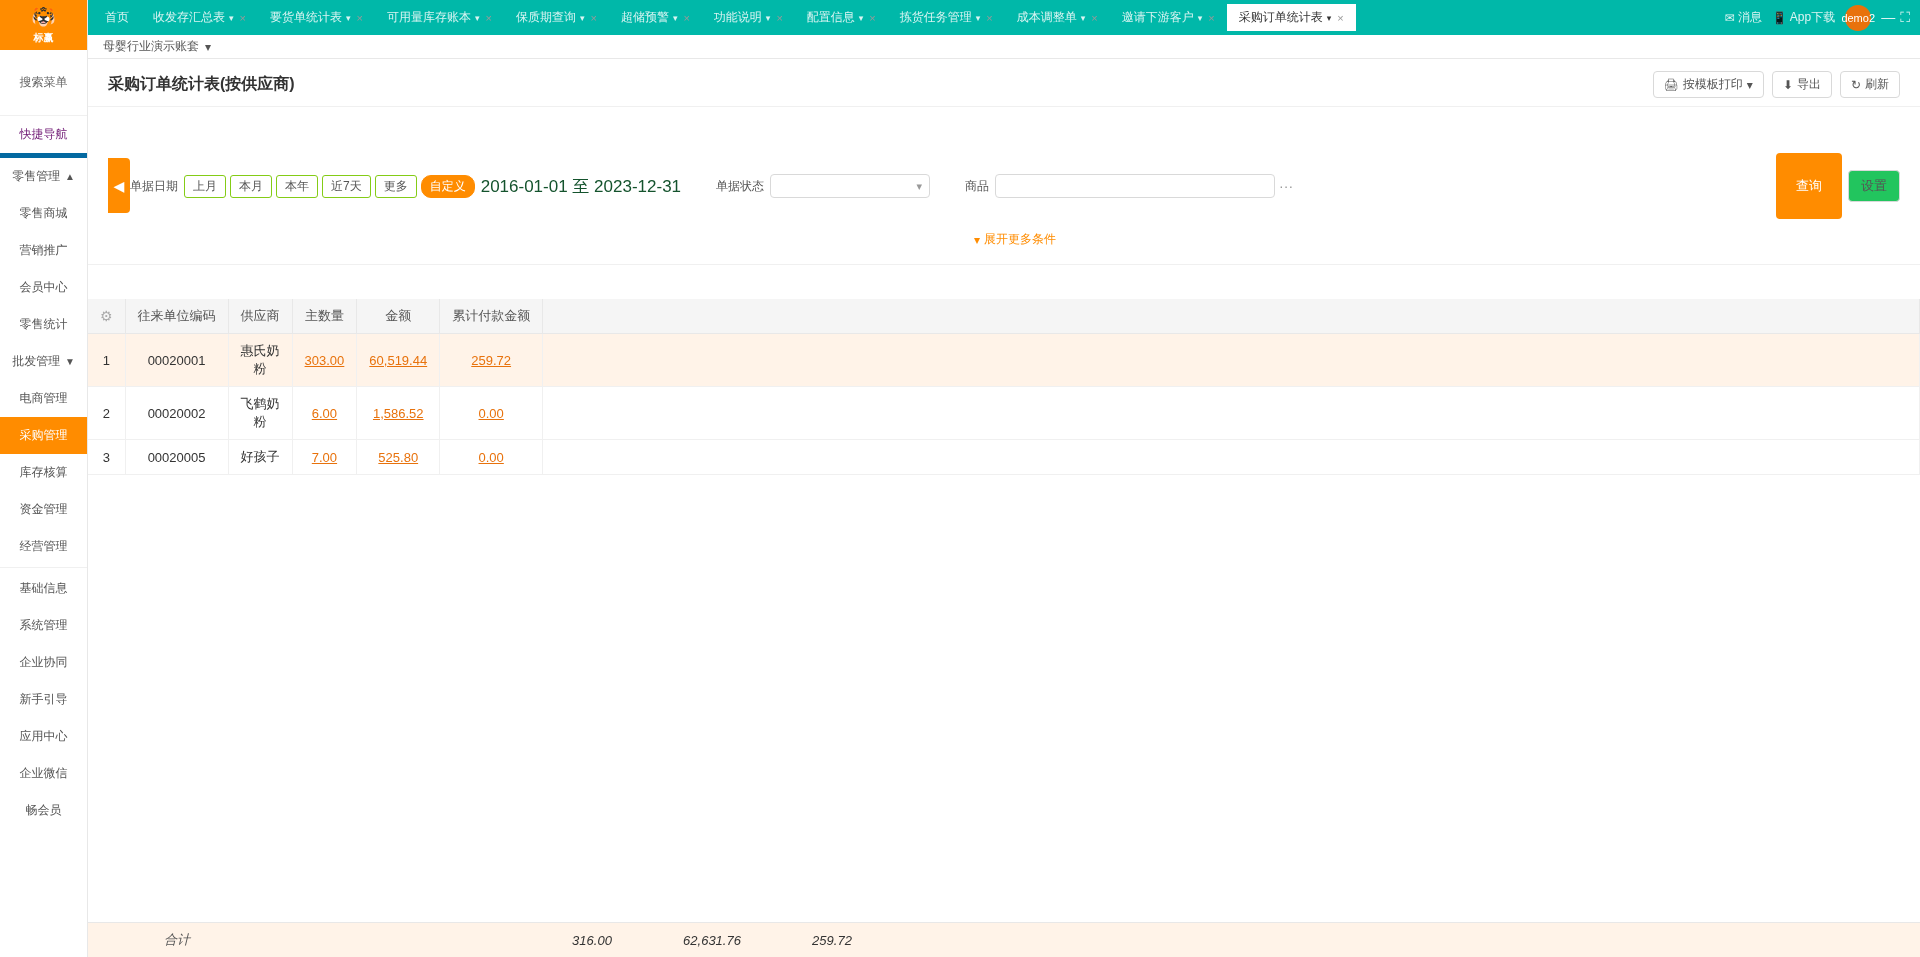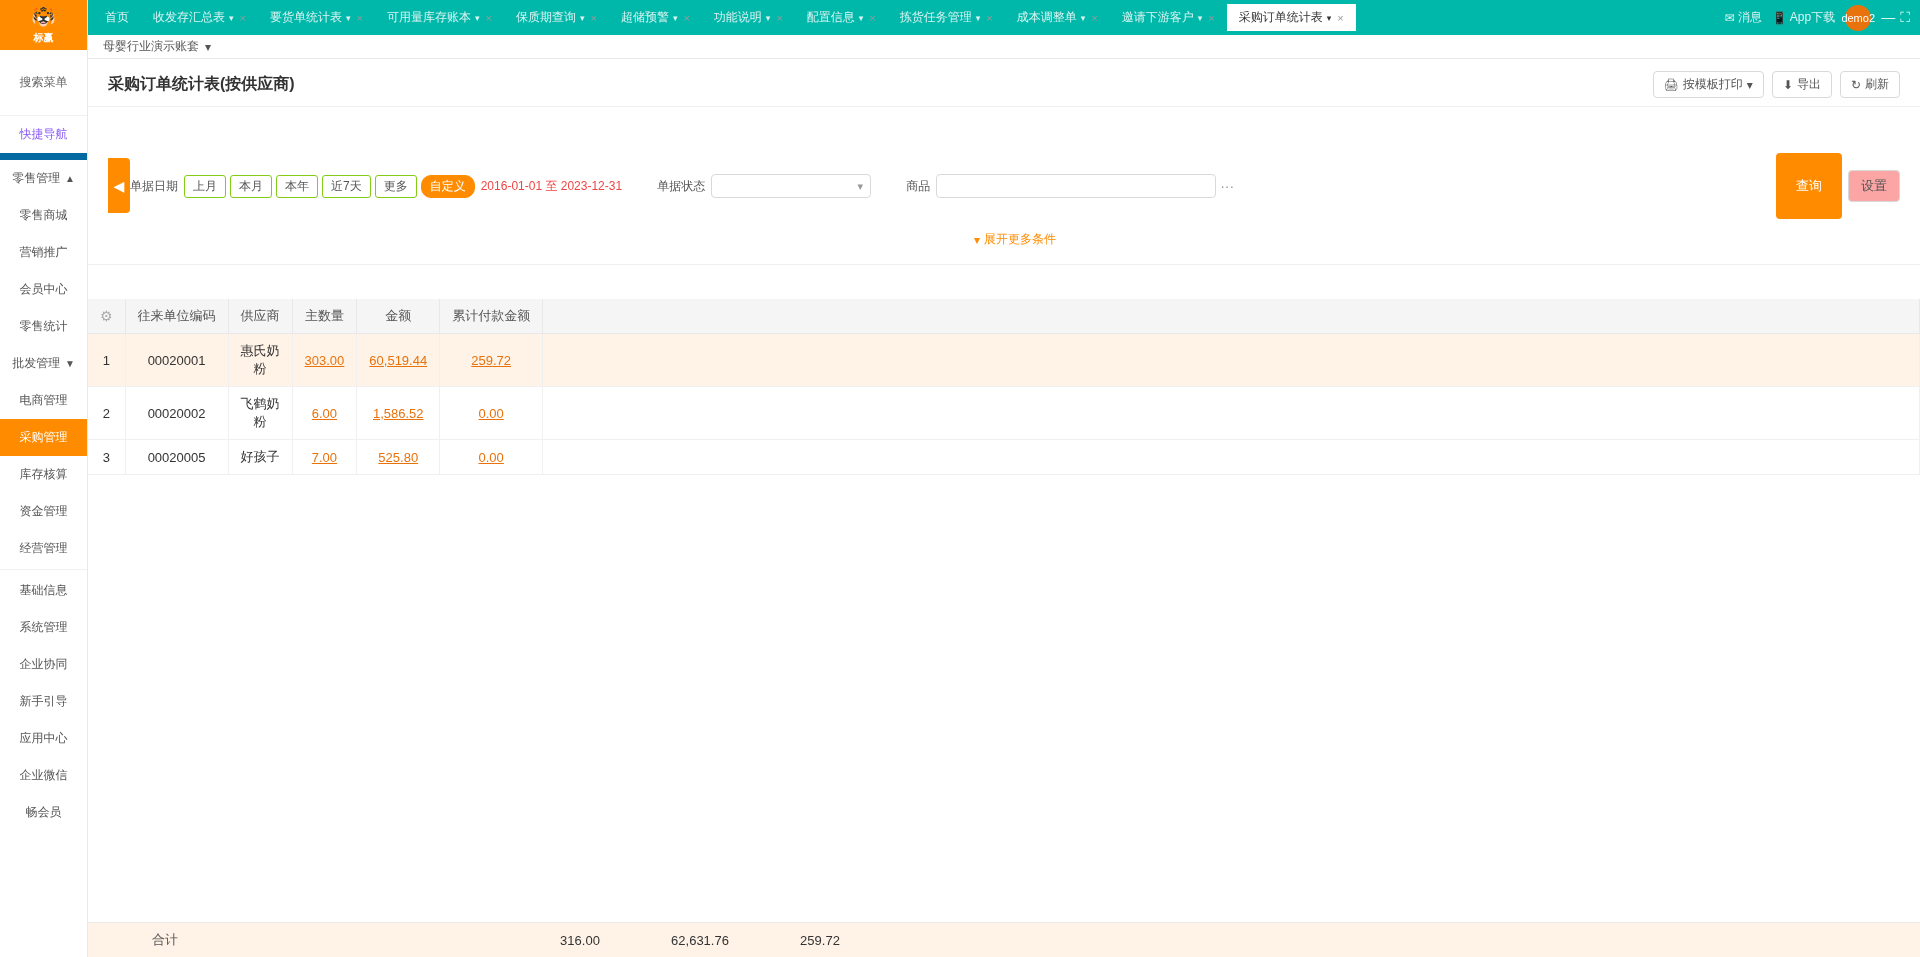--- a/index.html
+++ b/index.html
@@ -4,21 +4,21 @@
   <style>
     * { margin: 0; padding: 0; box-sizing: border-box; }
     body { font-family: 'Microsoft YaHei', sans-serif; font-size: 13px; background: #f5f5f5; display: flex; height: 957px; overflow: hidden; }
 
     
     .sidebar { width: 88px; background: #fff; display: flex; flex-direction: column; border-right: 1px solid #e8e8e8; flex-shrink: 0; }
     .logo { height: 50px; background: #ff8c00; display: flex; align-items: center; justify-content: center; color: #fff; font-size: 12px; font-weight: bold; flex-direction: column; }
     .logo-icon { font-size: 20px; }
     .logo-text { font-size: 10px; margin-top: 2px; }
     .search-menu { padding: 24px 0; text-align: center; color: #666; font-size: 12px; cursor: pointer; border-bottom: 1px solid #f0f0f0; }
-    .quick-nav { padding: 10px 0; text-align: center; color: #8b5cf6; font-size: 12px; cursor: pointer; border-bottom: 7px solid #0369a1; }
+    .quick-nav { padding: 10px 0; text-align: center; color: #701a75; font-size: 12px; cursor: pointer; border-bottom: 5px solid #0369a1; }
     .nav-item { padding: 10px 0; text-align: center; color: #555; font-size: 12px; cursor: pointer; position: relative; }
     .nav-item.active { background: #ff8c00; color: #fff; }
     .nav-item .arrow { font-size: 10px; margin-left: 2px; }
     .nav-divider { height: 1px; background: #f0f0f0; margin: 2px 0; }
 
     
     .main { flex: 1; display: flex; flex-direction: column; overflow: hidden; }
 
     
     .topbar { background: #00b8a9; display: flex; align-items: center; height: 35px; padding: 0 0 0 5px; flex-shrink: 0; }
@@ -47,45 +47,45 @@
     .btn-refresh { border: 1px solid #d9d9d9; background: #fff; padding: 4px 10px; border-radius: 4px; cursor: pointer; font-size: 12px; color: #555; display: flex; align-items: center; gap: 4px; }
 
     
     .filter-bar { padding: 12px 20px; background: #fff; border-bottom: 1px solid #f0f0f0; flex-shrink: 0; }
     .filter-row { display: flex; align-items: center; gap: 15px; flex-wrap: wrap; }
     .filter-item { display: flex; align-items: center; gap: 6px; }
     .filter-label { color: #555; font-size: 12px; white-space: nowrap; }
     .filter-date-btns { display: flex; gap: 4px; }
     .date-btn { padding: 2px 8px; border: 1px solid #84cc16; border-radius: 3px; font-size: 12px; cursor: pointer; background: #fff; color: #555; }
     .date-btn.custom { background: #ff8c00; color: #fff; border-color: #ff8c00; border-radius: 10px; }
-    .date-range { color: #ef4444; font-size: 12px; }
+    .date-range { color: #14532d; font-size: 17px; }
     .filter-select { border: 1px solid #d9d9d9; border-radius: 4px; padding: 4px 24px 4px 8px; font-size: 12px; color: #555; background: #fff; cursor: pointer; outline: none; min-width: 160px; appearance: none; position: relative; }
     .select-wrapper { position: relative; display: inline-flex; align-items: center; }
     .select-wrapper::after { content: '▾'; position: absolute; right: 8px; pointer-events: none; font-size: 11px; color: #999; }
     .filter-input { border: 1px solid #d9d9d9; border-radius: 4px; padding: 4px 8px; font-size: 12px; color: #555; outline: none; min-width: 200px; }
     .expand-btn { display: flex; align-items: center; justify-content: center; gap: 4px; color: #ff8c00; font-size: 12px; cursor: pointer; padding: 4px 0; }
     .btn-query { background: #ff8c00; color: #fff; border: none; border-radius: 4px; padding: 24px 20px; font-size: 13px; cursor: pointer; white-space: nowrap; }
-    .btn-settings { border: 1px solid #d9d9d9; background: #fca5a5; color: #555; border-radius: 4px; padding: 6px 12px; font-size: 13px; cursor: pointer; white-space: nowrap; }
+    .btn-settings { border: 1px solid #d9d9d9; background: #22c55e; color: #555; border-radius: 4px; padding: 6px 12px; font-size: 13px; cursor: pointer; white-space: nowrap; }
     .filter-actions { display: flex; flex-direction: column; gap: 4px; margin-left: auto; }
     .toggle-arrow { background: #ff8c00; color: #fff; border: none; width: 22px; height: 55px; border-radius: 0 4px 4px 0; cursor: pointer; font-size: 14px; display: flex; align-items: center; justify-content: center; flex-shrink: 0; align-self: flex-start; margin-top: 5px; }
 
     
     .table-area { flex: 1; overflow: auto; padding: 0; }
     table { width: 100%; border-collapse: collapse; }
     table thead th { background: #f5f5f5; padding: 8px 12px; text-align: center; font-size: 13px; color: #555; font-weight: normal; border-bottom: 1px solid #e8e8e8; border-right: 1px solid #e8e8e8; white-space: nowrap; }
     table thead th:first-child { width: 40px; }
     table tbody tr { cursor: pointer; }
     table tbody tr:nth-child(odd) { background: #fff; }
     table tbody tr.row-highlight { background: #fff3e8; }
     table tbody td { padding: 8px 12px; text-align: center; font-size: 13px; color: #333; border-bottom: 1px solid #f0f0f0; border-right: 1px solid #f0f0f0; }
     table tbody td.link-cell { color: #e8720c; text-decoration: underline; cursor: pointer; }
     .gear-icon { color: #aaa; font-size: 14px; cursor: pointer; }
 
     
-    .table-footer { background: #fff3e8; border-top: 1px solid #e8e8e8; padding: 8px 12px; display: flex; align-items: center; flex-shrink: 0; }
+    .table-footer { background: #fff3e8; border-top: 1px solid #e8e8e8; padding: 8px 24px; display: flex; align-items: center; flex-shrink: 0; font-style: italic; }
     .footer-label { color: #555; font-size: 13px; padding: 0 12px; width: 380px; }
     .footer-val { font-size: 13px; color: #333; text-align: center; width: 120px; }
 
     .filter-section { display: flex; align-items: flex-start; gap: 0; }
     .filter-inner { flex: 1; }
     .input-with-dots { display: flex; align-items: center; gap: 4px; }
     .dots-btn { color: #999; cursor: pointer; font-size: 14px; border: none; background: none; }
   </style>
 </head>
 <body>

